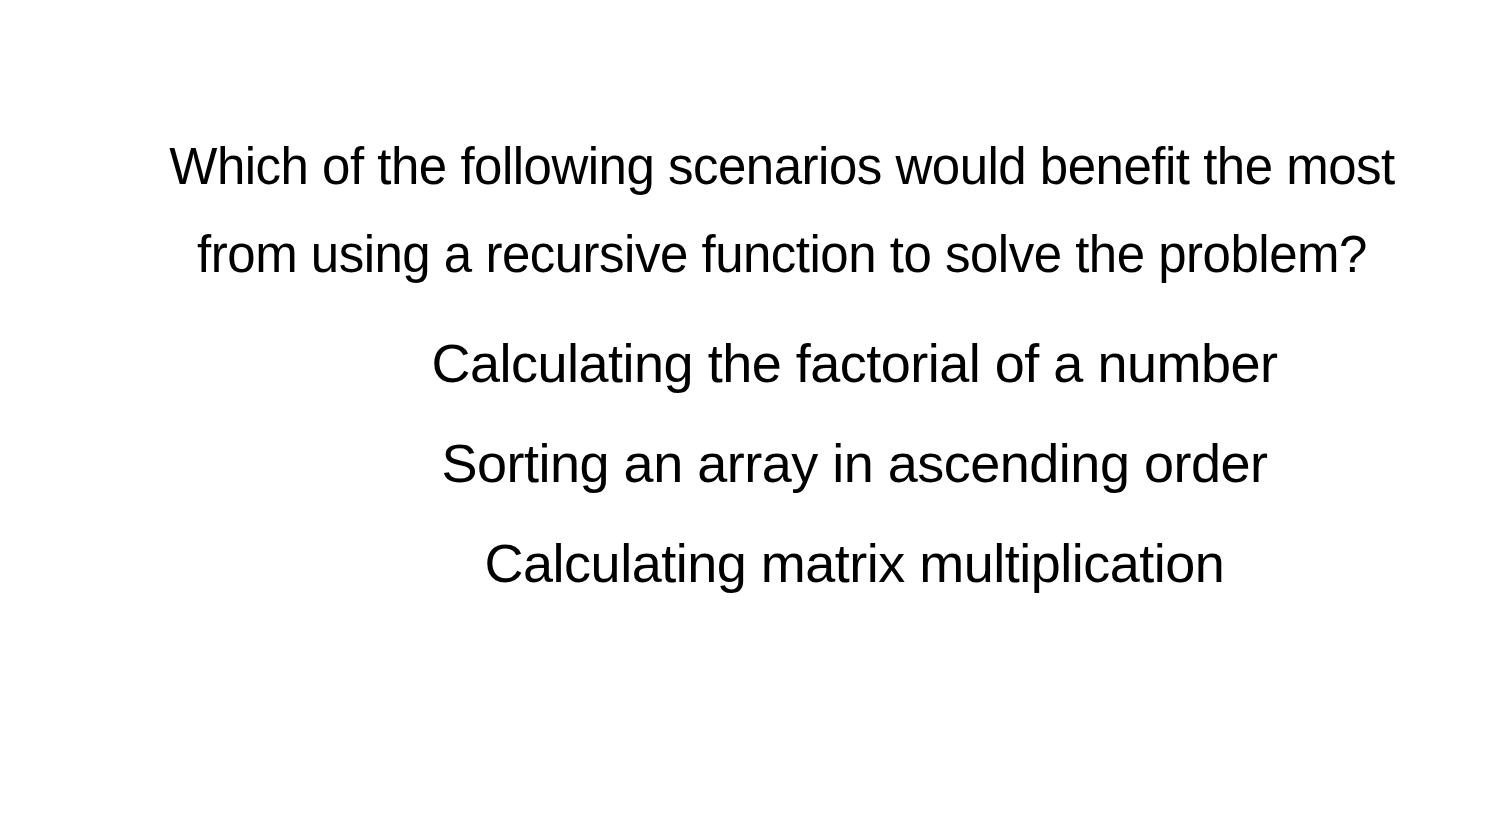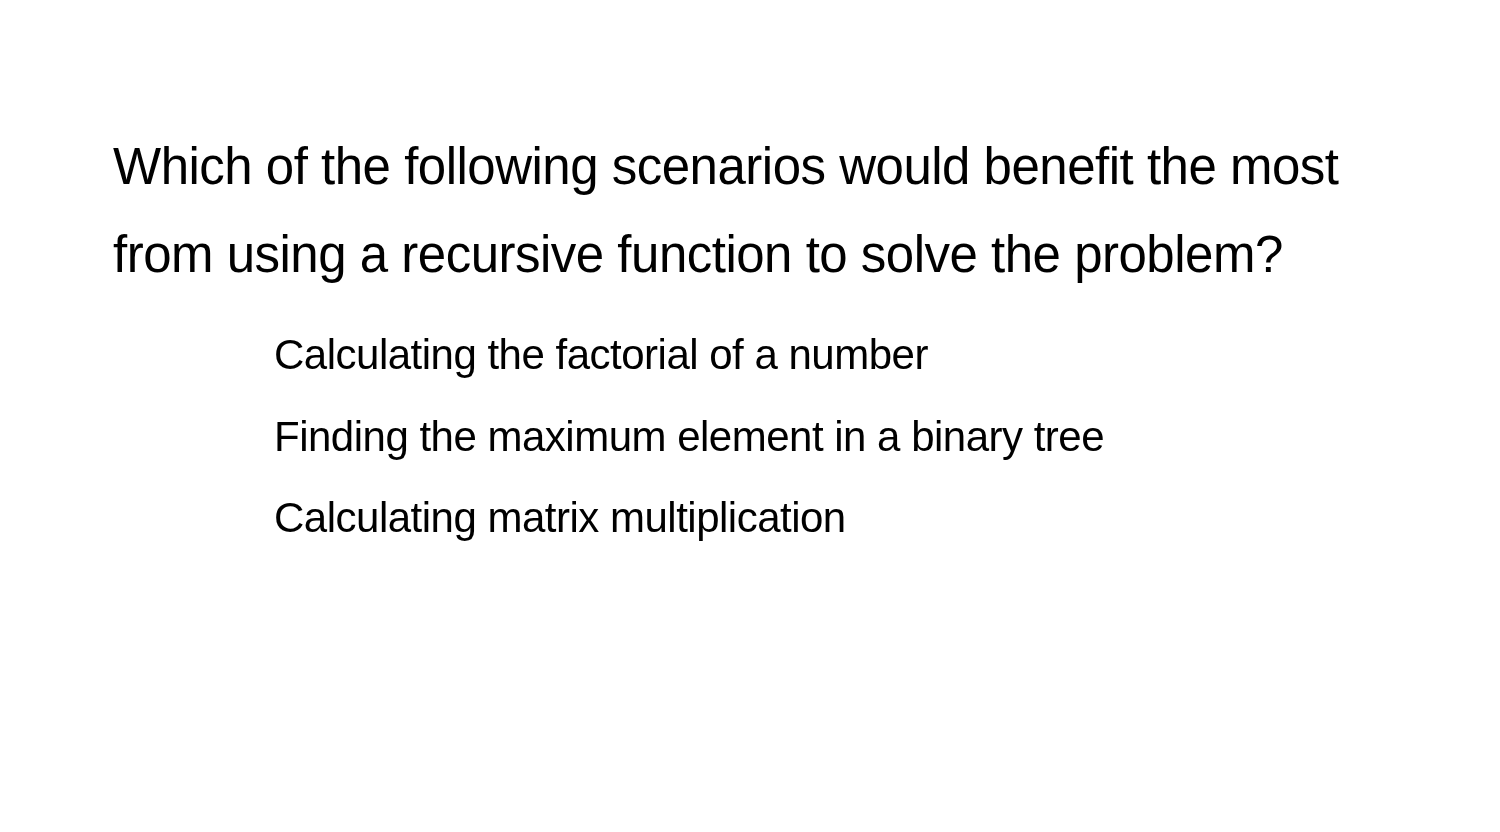--- a/index.html
+++ b/index.html
@@ -1,46 +1,47 @@
 <!DOCTYPE html>
 <html><head>
   <meta charset="utf-8">
   <style>
     * {
       margin: 16px;
       padding: 0;
       box-sizing: border-box;
+      text-align: center;
     }
     body {
       width: 1500px;
       height: 832px;
       background: #ffffff;
       font-family: -apple-system, BlinkMacSystemFont, "Segoe UI", Helvetica, Arial, sans-serif;
       color: #000000;
       padding: 75px 65px;
     }
     .question {
       font-size: 51px;
       line-height: 1.72;
       font-weight: 400;
       letter-spacing: -0.5px;
       margin-bottom: 24px;
     }
     .options {
       padding-left: 145px;
     }
     .option {
-      font-size: 42px;
+      font-size: 54px;
       line-height: 1.55;
       font-weight: 400;
       letter-spacing: -0.5px;
     }
   </style>
 </head>
 <body>
 
 <div class="question">Which of the following scenarios would benefit the most from using a recursive function to solve the problem?</div>
 
 <div class="options">
   <div class="option">Calculating the factorial of a number</div>
-  <div class="option">Finding the maximum element in a binary tree</div>
+  <div class="option">Sorting an array in ascending order</div>
   <div class="option">Calculating matrix multiplication</div>
 </div>
 
 </body></html>

